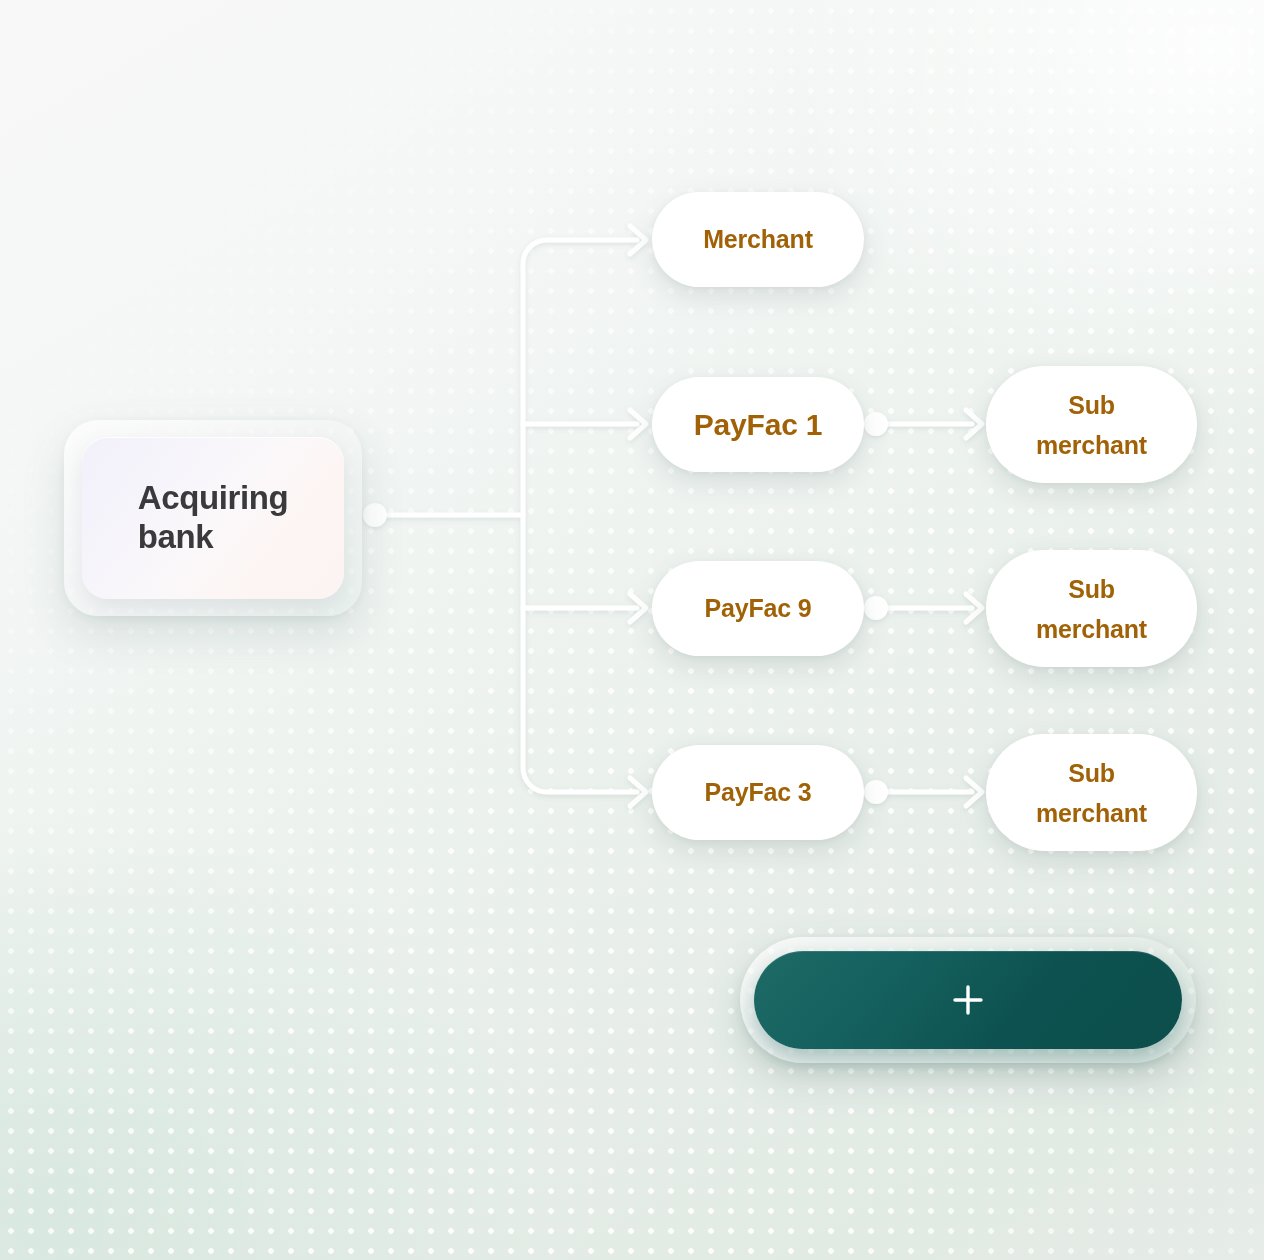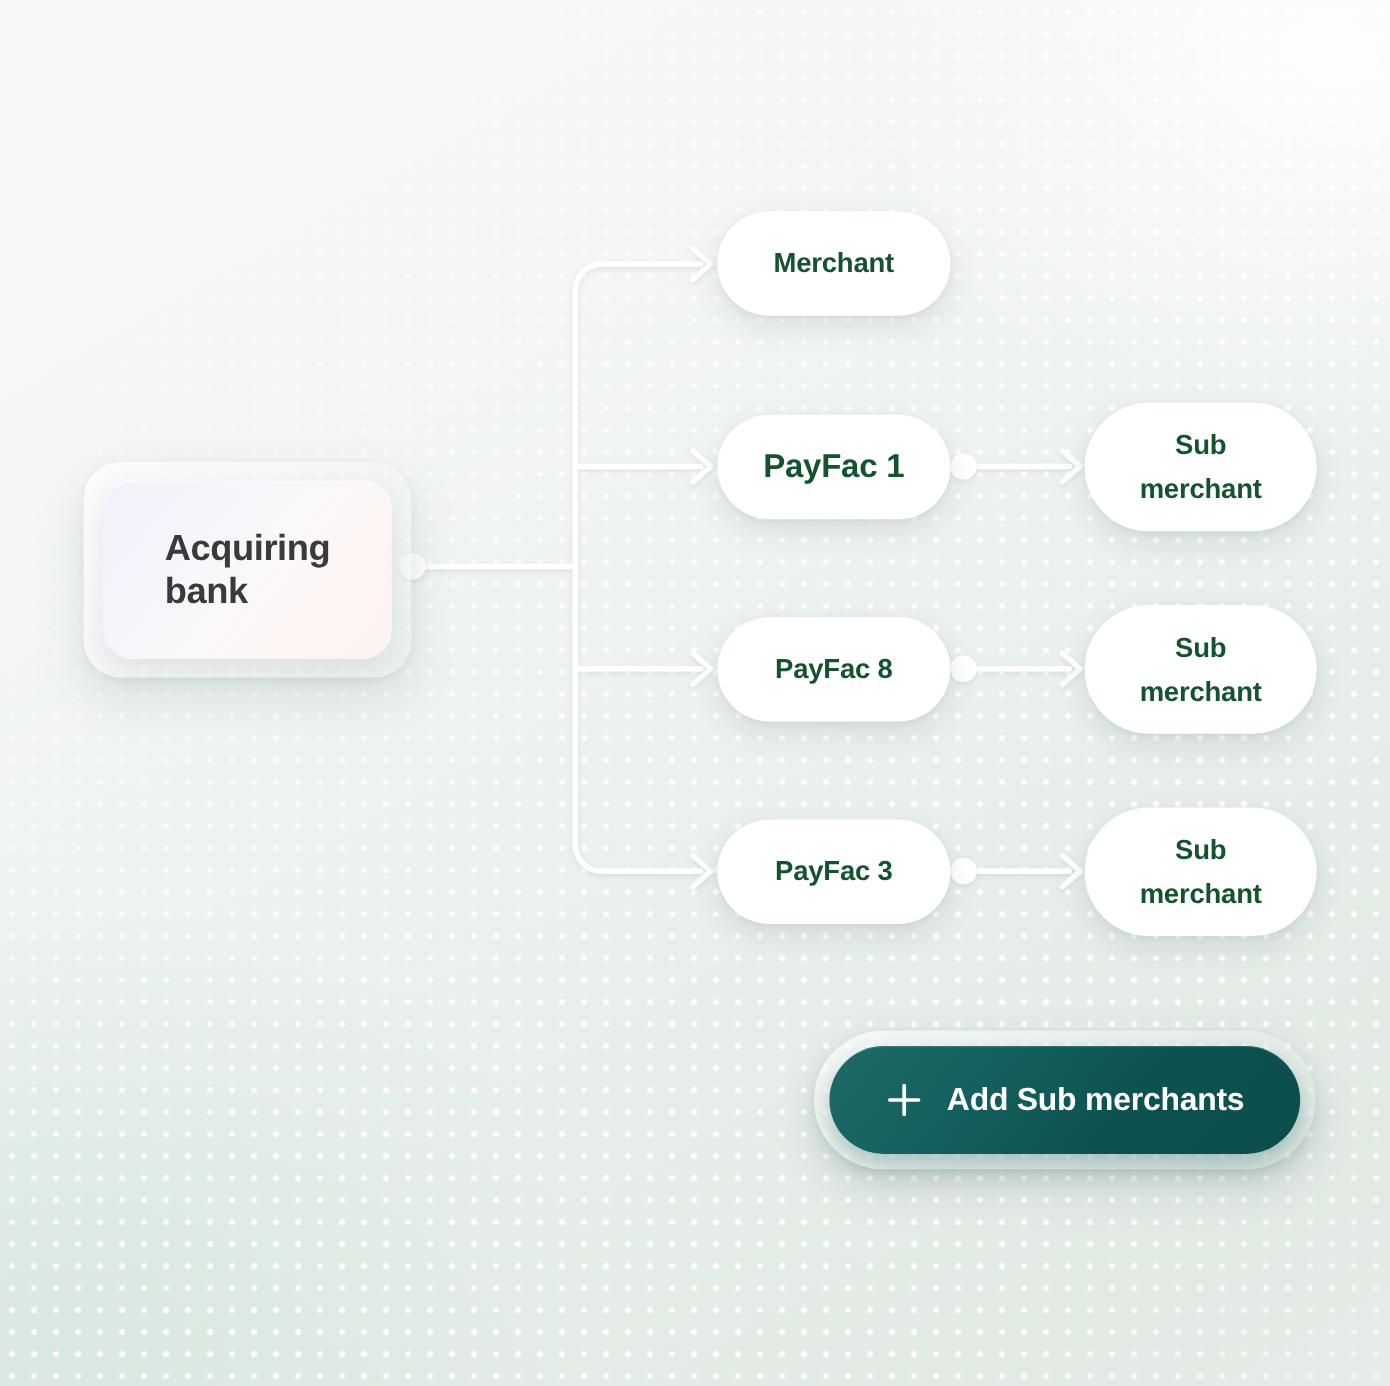--- a/index.html
+++ b/index.html
@@ -62,21 +62,21 @@
     pointer-events: none;
   }
 
   
   .node {
     position: absolute;
     display: flex;
     align-items: center;
     justify-content: center;
     text-align: center;
-    color: #14532d;
+    color: #a16207;
     font-weight: 700;
     letter-spacing: -0.2px;
     background: #ffffff;
     box-shadow:
       0 10px 26px rgba(70,96,90,0.13),
       0 2px 6px rgba(70,96,90,0.07);
   }
 
   
   #acquiring-bank-frame {
@@ -86,21 +86,20 @@
     width: 298px;
     height: 196px;
     border-radius: 34px;
     background: linear-gradient(135deg,
         rgba(255,255,255,0.62) 0%,
         rgba(250,248,250,0.42) 45%,
         rgba(226,238,232,0.46) 100%);
     box-shadow:
       0 18px 44px rgba(73,106,98,0.14),
       0 2px 8px rgba(73,106,98,0.06);
-    margin-left: 12px;
   }
   #acquiring-bank {
     position: absolute;
     left: 18px;
     top: 17px;
     width: 262px;
     height: 162px;
     border-radius: 26px;
     display: flex;
     align-items: center;
@@ -270,21 +269,21 @@
 
 <div class="node pill" id="merchant-node">
   <span class="node-label">Merchant</span>
 </div>
 
 <div class="node pill" id="payfac-1-node">
   <span class="node-label">PayFac 1</span>
 </div>
 
 <div class="node pill" id="payfac-2-node">
-  <span class="node-label">PayFac 8</span>
+  <span class="node-label">PayFac 9</span>
 </div>
 
 <div class="node pill" id="payfac-3-node">
   <span class="node-label">PayFac 3</span>
 </div>
 
 <div class="node pill" id="sub-merchant-1-node">
   <span class="node-label two-line">Sub
 merchant</span>
 </div>
@@ -299,15 +298,14 @@
 merchant</span>
 </div>
 
 <div id="add-sub-merchants-wrap">
   <button id="add-sub-merchants-button">
     <span id="plus-icon">
       <svg viewBox="0 0 34 34" width="34" height="34" aria-hidden="true">
         <path d="M17 4 V30 M4 17 H30" stroke="#ffffff" stroke-width="3.4" stroke-linecap="round" fill="none"></path>
       </svg>
     </span>
-    <span>Add Sub merchants</span>
   </button>
 </div>
 
 </body></html>

